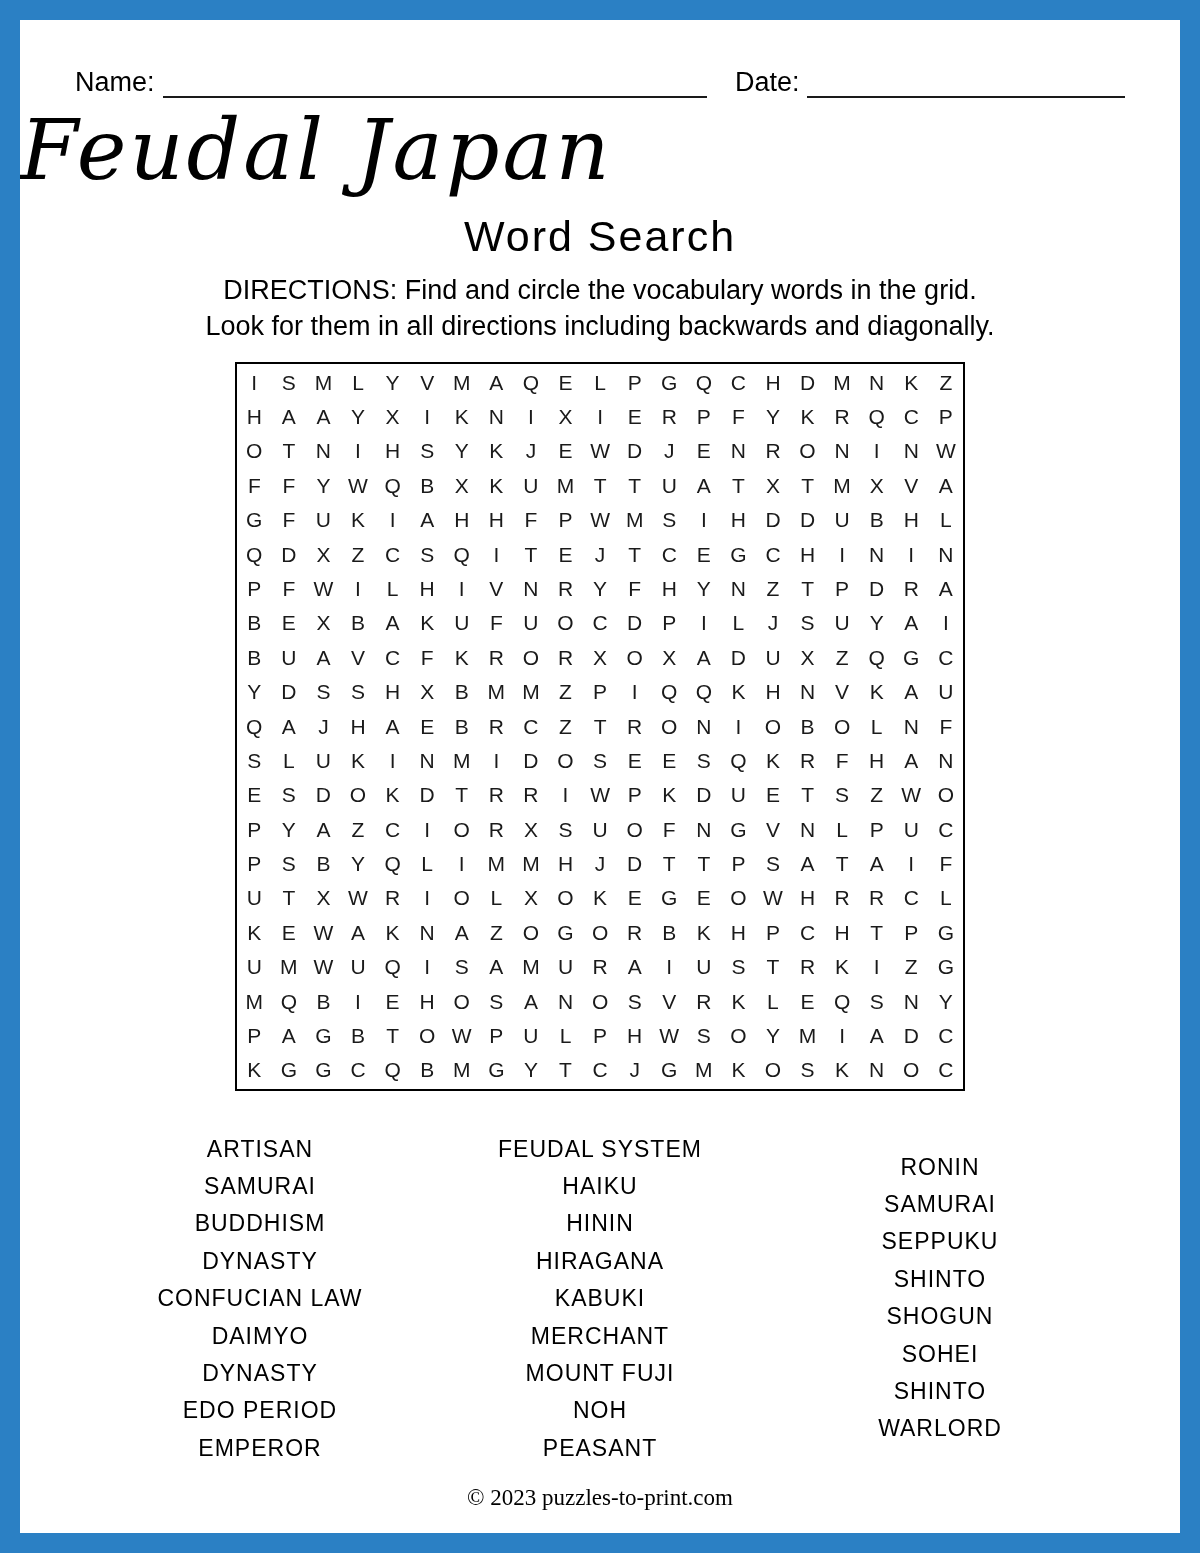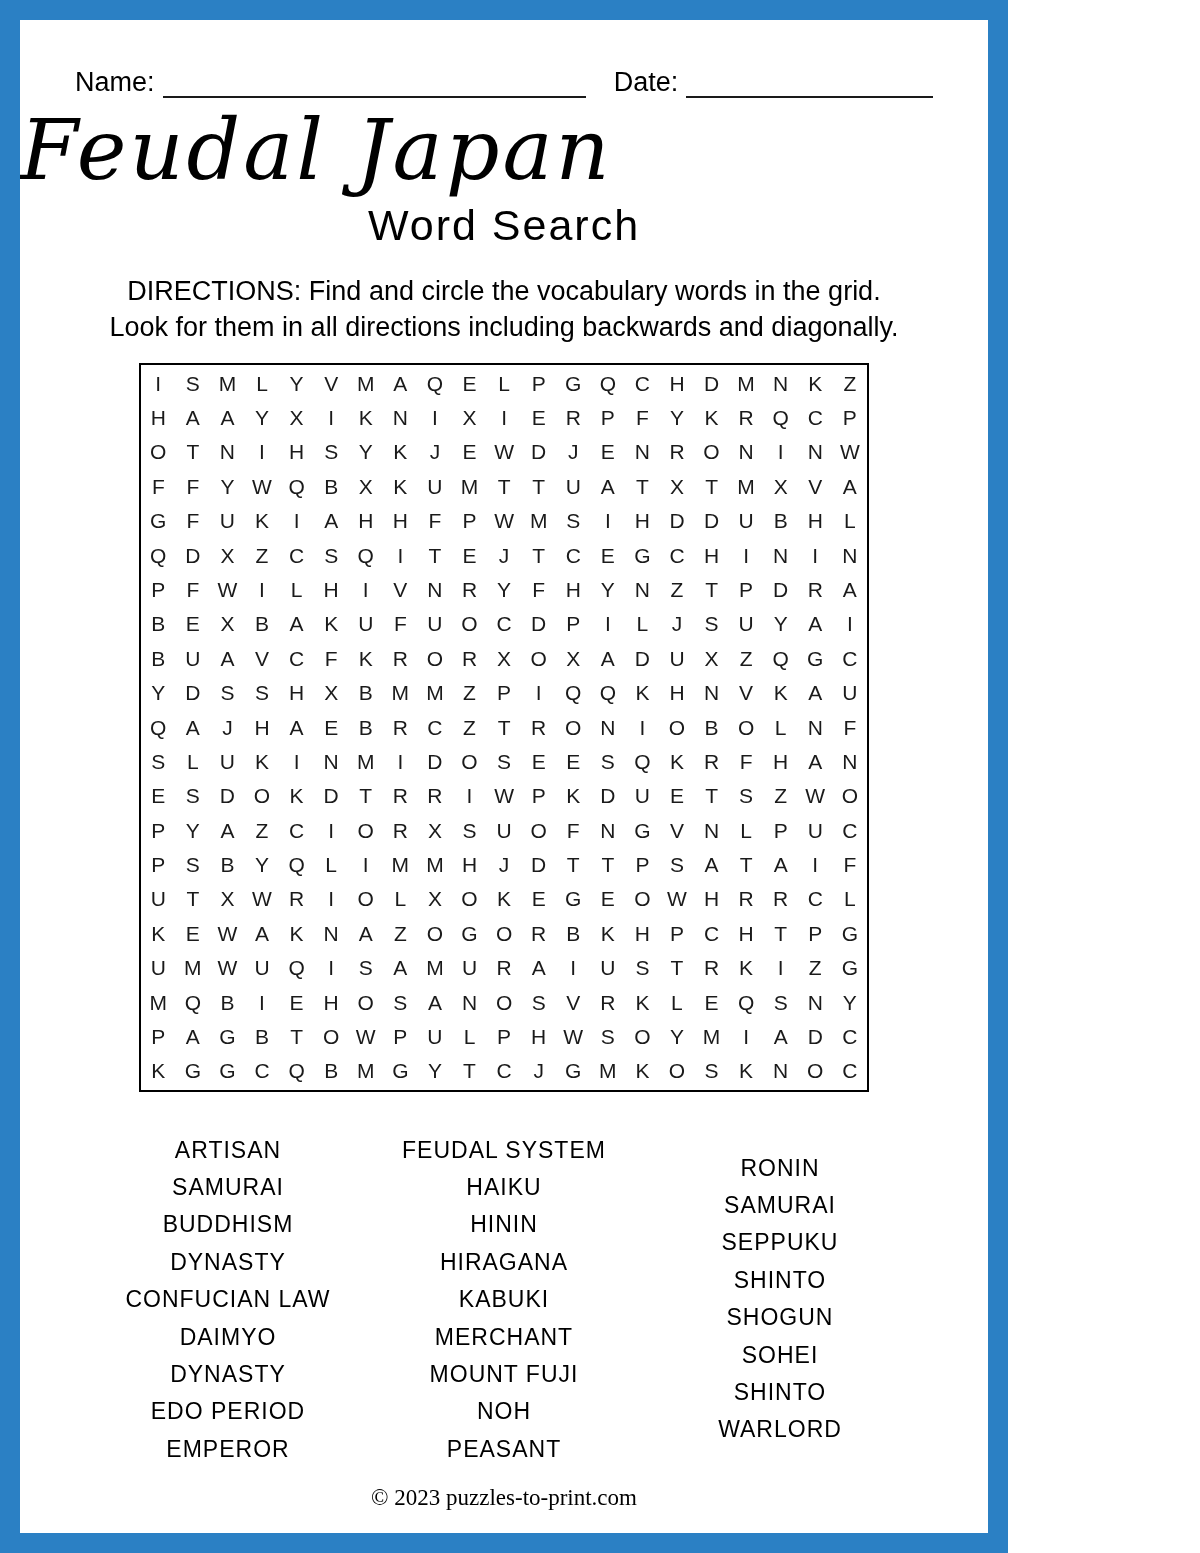--- a/index.html
+++ b/index.html
@@ -1,18 +1,18 @@
 <!DOCTYPE html>
 <html><head>
 <meta charset="utf-8">
 <style>
   html,body{margin:0;padding:0;background:#ffffff;}
   .page{
     position:relative;
-    width:1008px;height:1553px;
+    width:1200px;height:1553px;
     box-sizing:border-box;
     border:20px solid #2b80c4;
     background:#ffffff;
     font-family:"Liberation Sans", sans-serif;
     color:#000000;
     overflow:hidden;
   }
   
   .name-row{
     display:flex;align-items:flex-end;
@@ -27,28 +27,28 @@
   
   .title{
     margin-top:8px;
     font-family:"DejaVu Serif", serif;
     font-style:italic;
     font-size:84px;
     line-height:1.05;
     letter-spacing:3px;
   }
   .subtitle{
-    margin-top:7px;
+    margin-top:18px;
     text-align:center;
     font-size:43px;
     letter-spacing:2px;
   }
   
   .directions{
-    margin-top:24px;
+    margin-top:12px;
     text-align:center;
     font-size:27px;
     line-height:1.32;
   }
   
   .grid-box{
     box-sizing:border-box;
     width:730px;
     margin:18px auto 0 auto;
     border:2px solid #000000;

